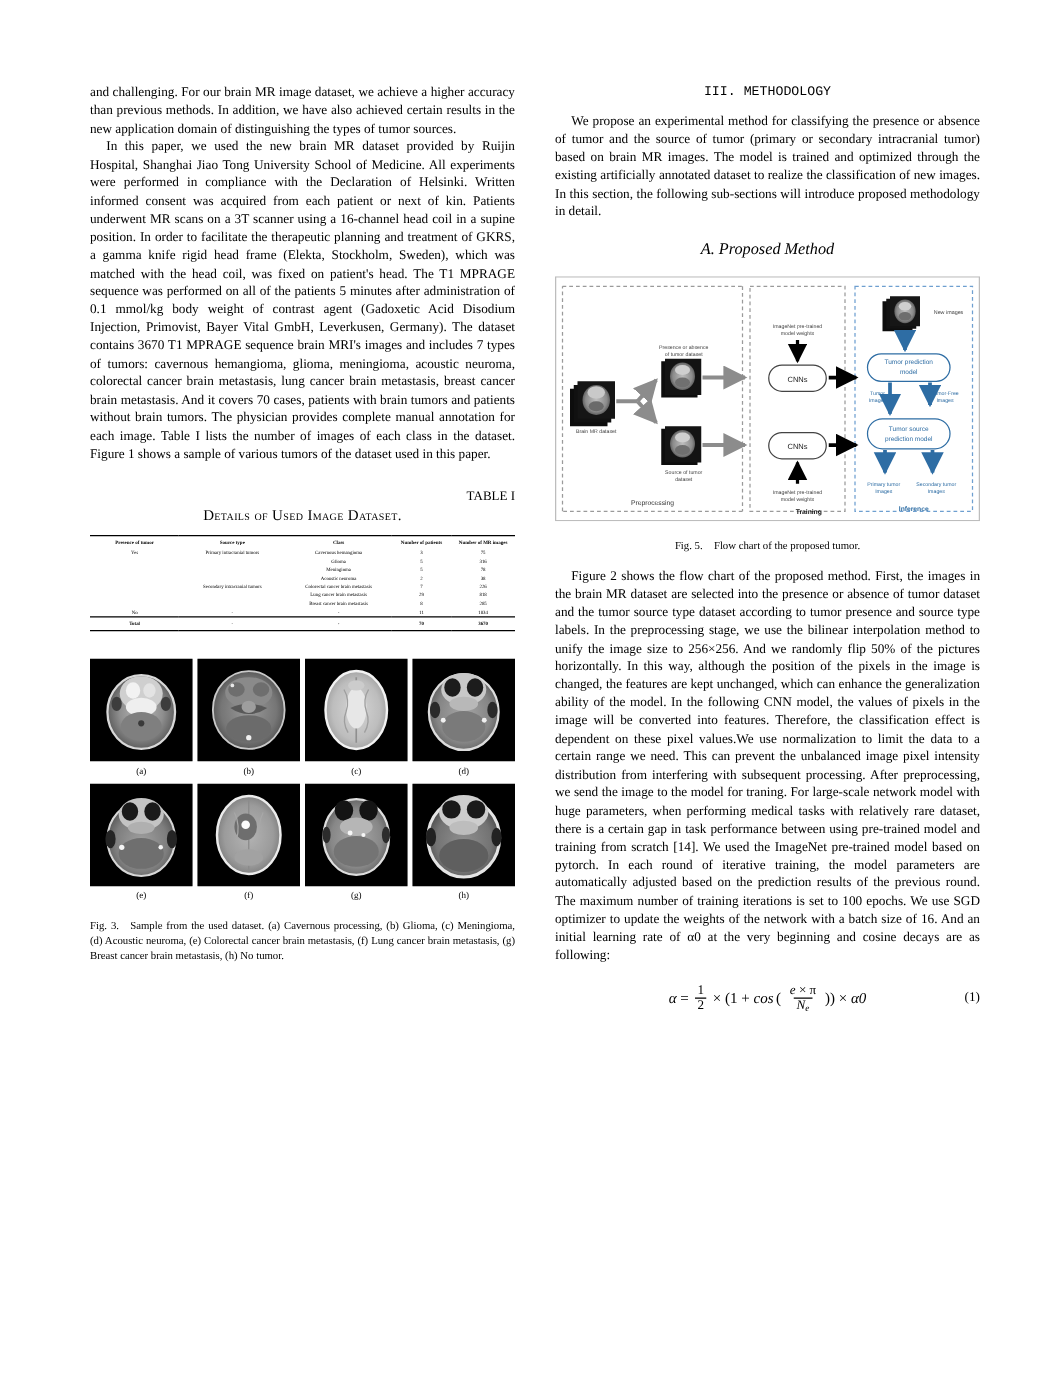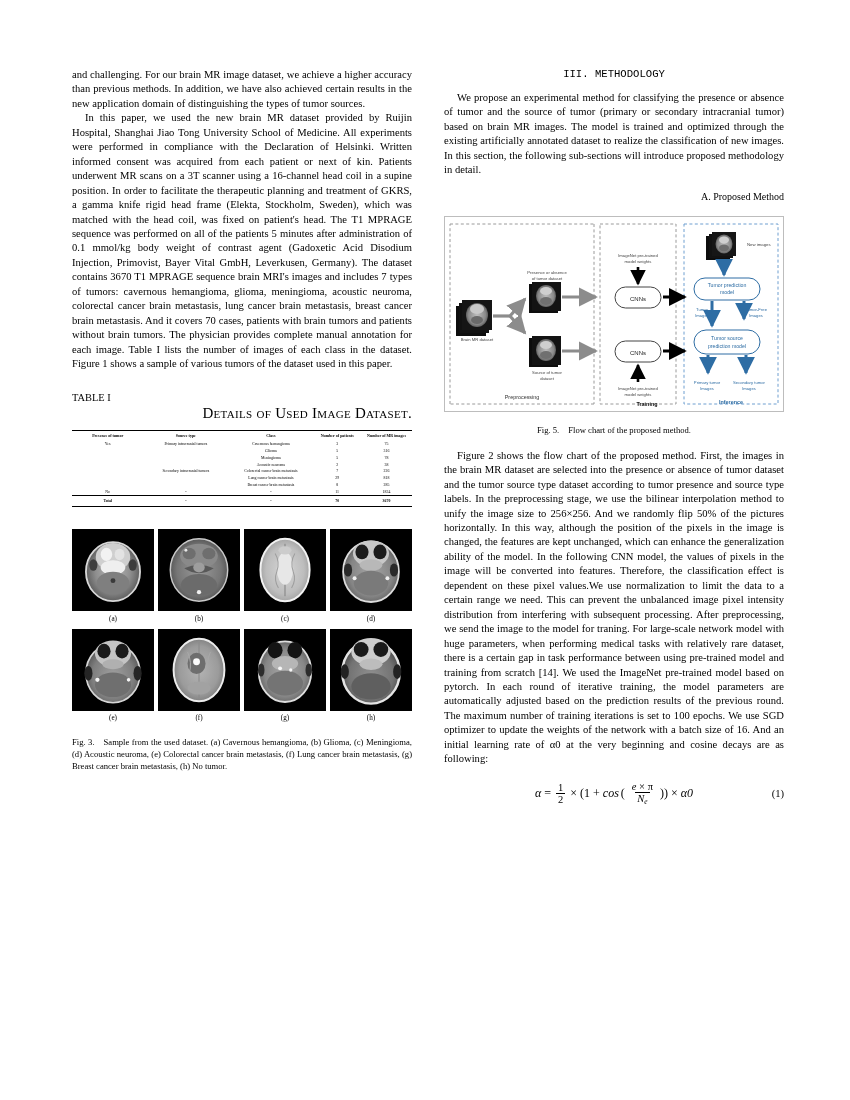--- a/index.html
+++ b/index.html
@@ -41,34 +41,35 @@
     text-justify: inter-word;
     hyphens: none;
   }
   p.body.indent { text-indent: 13px; }
   .sec-head-caps {
     text-align: center;
     font-size: 10.6px;
     margin: 17px 0 11px 0;
   }
   .subsec-head {
-    font-size: 10px;
+    font-size: 13px;
+    font-style: italic;
     margin: 13px 0 6px 0;
-    text-align: right;
+    text-align: center;
   }
   
   .table-wrap { margin-top: 20px; }
   .table-title {
-    text-align: left;
+    text-align: right;
     font-size: 10.4px;
     margin-bottom: 2px;
   }
   .table-sub {
-    text-align: right;
-    font-size: 15px;
+    text-align: center;
+    font-size: 12px;
     font-variant: small-caps;
     letter-spacing: 0.3px;
     margin-bottom: 8px;
   }
   table.dataset {
     width: 100%;
     border-collapse: collapse;
     font-size: 3.9px;
     line-height: 1.55;
   }
@@ -463,21 +464,21 @@
                 <ellipse cx="50" cy="70" rx="24" ry="16" fill="#5f5f5f"></ellipse>
                 <ellipse cx="18" cy="52" rx="5" ry="9" fill="#222"></ellipse>
                 <ellipse cx="82" cy="52" rx="5" ry="9" fill="#222"></ellipse>
               </svg>
             </div>
             <div class="mri-label">(h)</div>
           </div>
         </div>
 
         <div class="fig-caption">
-          <span class="tag">Fig. 3.</span><span>Sample from the used dataset. (a) Cavernous hemangioma, (b) Glioma, (c) Meningioma, (d) Acoustic neuroma, (e) Colorectal cancer brain metastasis, (f) Lung cancer brain metastasis, (g) Breast cancer brain metastasis, (h) No tumor.</span>
+          <span class="tag">Fig. 3.</span><span>Sample from the used dataset. (a) Cavernous processing, (b) Glioma, (c) Meningioma, (d) Acoustic neuroma, (e) Colorectal cancer brain metastasis, (f) Lung cancer brain metastasis, (g) Breast cancer brain metastasis, (h) No tumor.</span>
         </div>
       </div>
     </div>
 
     <div class="col">
 
       <div class="sec-head-caps" style="margin-top:0;font-family:Liberation Mono, monospace;">III.  METHODOLOGY</div>
 
       <p class="body indent">We propose an experimental method for classifying the presence or absence of tumor and the source of tumor (primary or secondary intracranial tumor) based on brain MR images. The model is trained and optimized through the existing artificially annotated dataset to realize the classification of new images. In this section, the following sub-sections will introduce proposed methodology in detail.</p>
 
@@ -609,21 +610,21 @@
 
           <text x="263" y="168" font-family="Liberation Sans, sans-serif" font-size="4.2" fill="#2e6da4" text-anchor="middle">Primary tumor</text>
           <text x="263" y="173.5" font-family="Liberation Sans, sans-serif" font-size="4.2" fill="#2e6da4" text-anchor="middle">Images</text>
           <text x="305" y="168" font-family="Liberation Sans, sans-serif" font-size="4.2" fill="#2e6da4" text-anchor="middle">Secondary tumor</text>
           <text x="305" y="173.5" font-family="Liberation Sans, sans-serif" font-size="4.2" fill="#2e6da4" text-anchor="middle">Images</text>
 
           <text x="287" y="188" font-family="Liberation Sans, sans-serif" font-size="5.4" fill="#2e6da4" font-weight="bold" text-anchor="middle">Inference</text>
         </svg>
 
         <div class="fig2-caption">
-          <span class="tag">Fig. 5.</span><span>Flow chart of the proposed method.</span>
+          <span class="tag">Fig. 5.</span><span>Flow chart of the proposed tumor.</span>
         </div>
       </div>
 
       <p class="body indent" style="margin-top:14px;">Figure 2 shows the flow chart of the proposed method. First, the images in the brain MR dataset are selected into the presence or absence of tumor dataset and the tumor source type dataset according to tumor presence and source type labels. In the preprocessing stage, we use the bilinear interpolation method to unify the image size to 256×256. And we randomly flip 50% of the pictures horizontally. In this way, although the position of the pixels in the image is changed, the features are kept unchanged, which can enhance the generalization ability of the model. In the following CNN model, the values of pixels in the image will be converted into features. Therefore, the classification effect is dependent on these pixel values.We use normalization to limit the data to a certain range we need. This can prevent the unbalanced image pixel intensity distribution from interfering with subsequent processing. After preprocessing, we send the image to the model for traning. For large-scale network model with huge parameters, when performing medical tasks with relatively rare dataset, there is a certain gap in task performance between using pre-trained model and training from scratch [14]. We used the ImageNet pre-trained model based on pytorch. In each round of iterative training, the model parameters are automatically adjusted based on the prediction results of the previous round. The maximum number of training iterations is set to 100 epochs. We use SGD optimizer to update the weights of the network with a batch size of 16. And an initial learning rate of α0 at the very beginning and cosine decays are as following:</p>
 
       <div class="equation-row">
         <div class="eq-body">
           <span class="ital">α</span>
           <span>=</span>
           <span class="frac">

